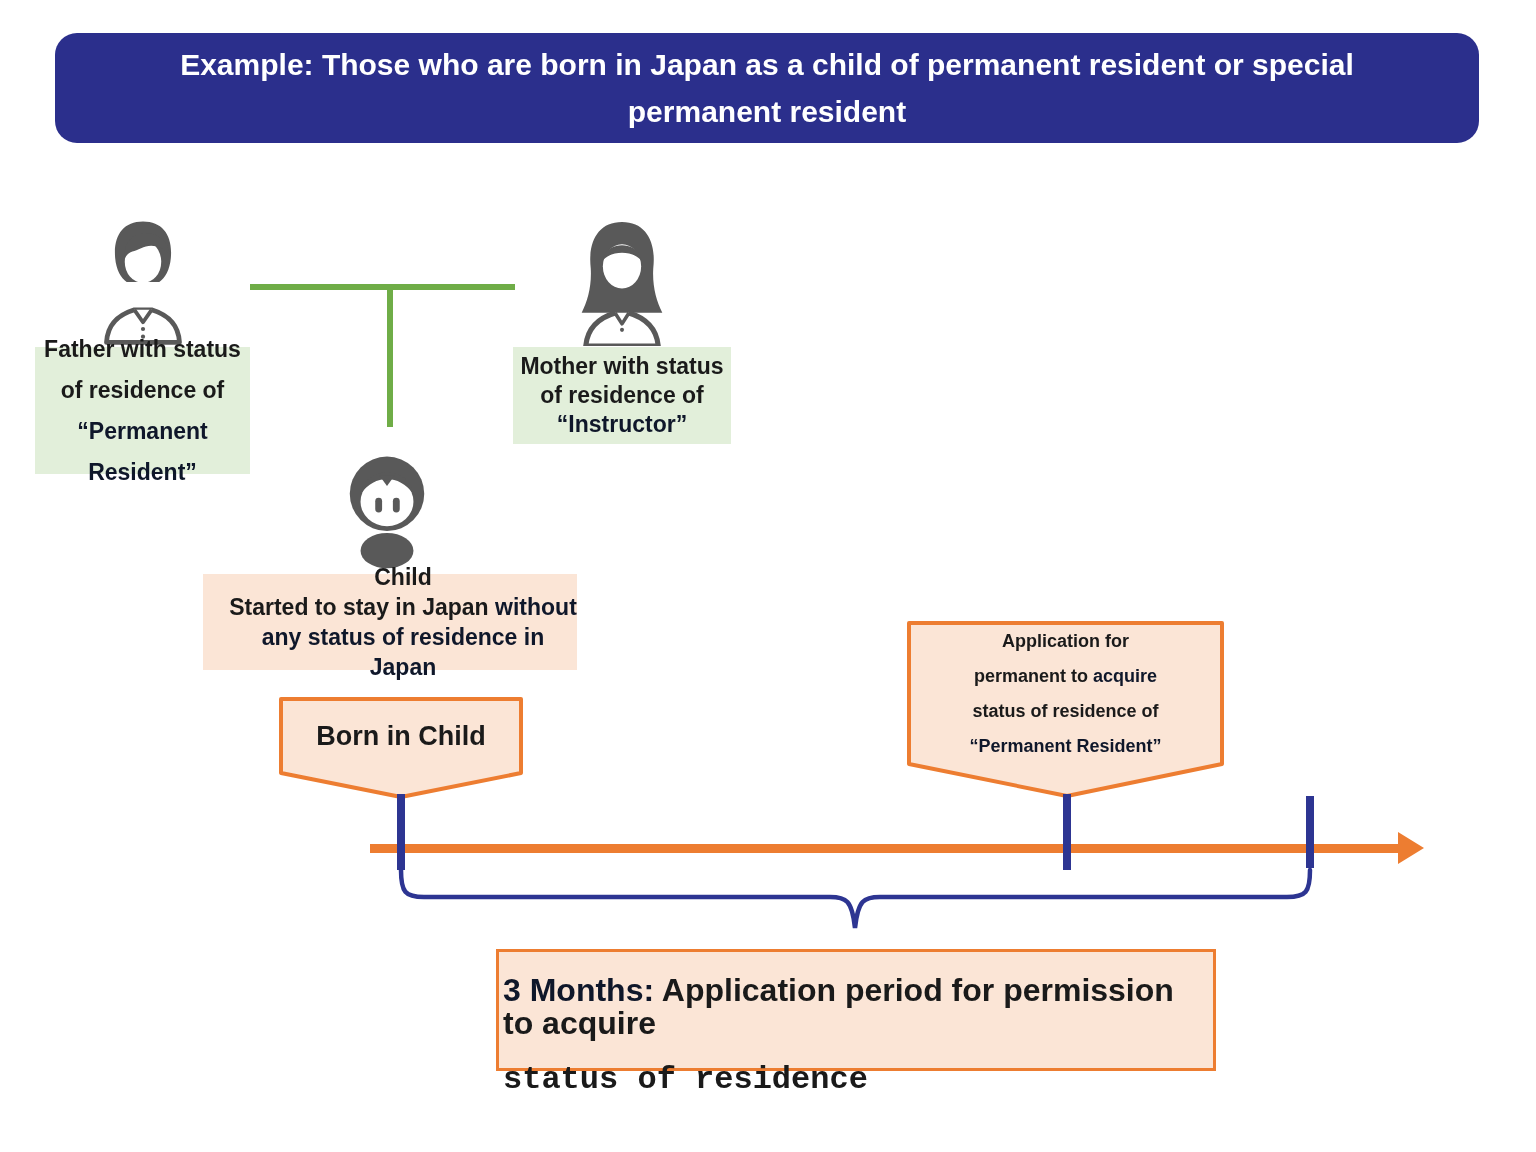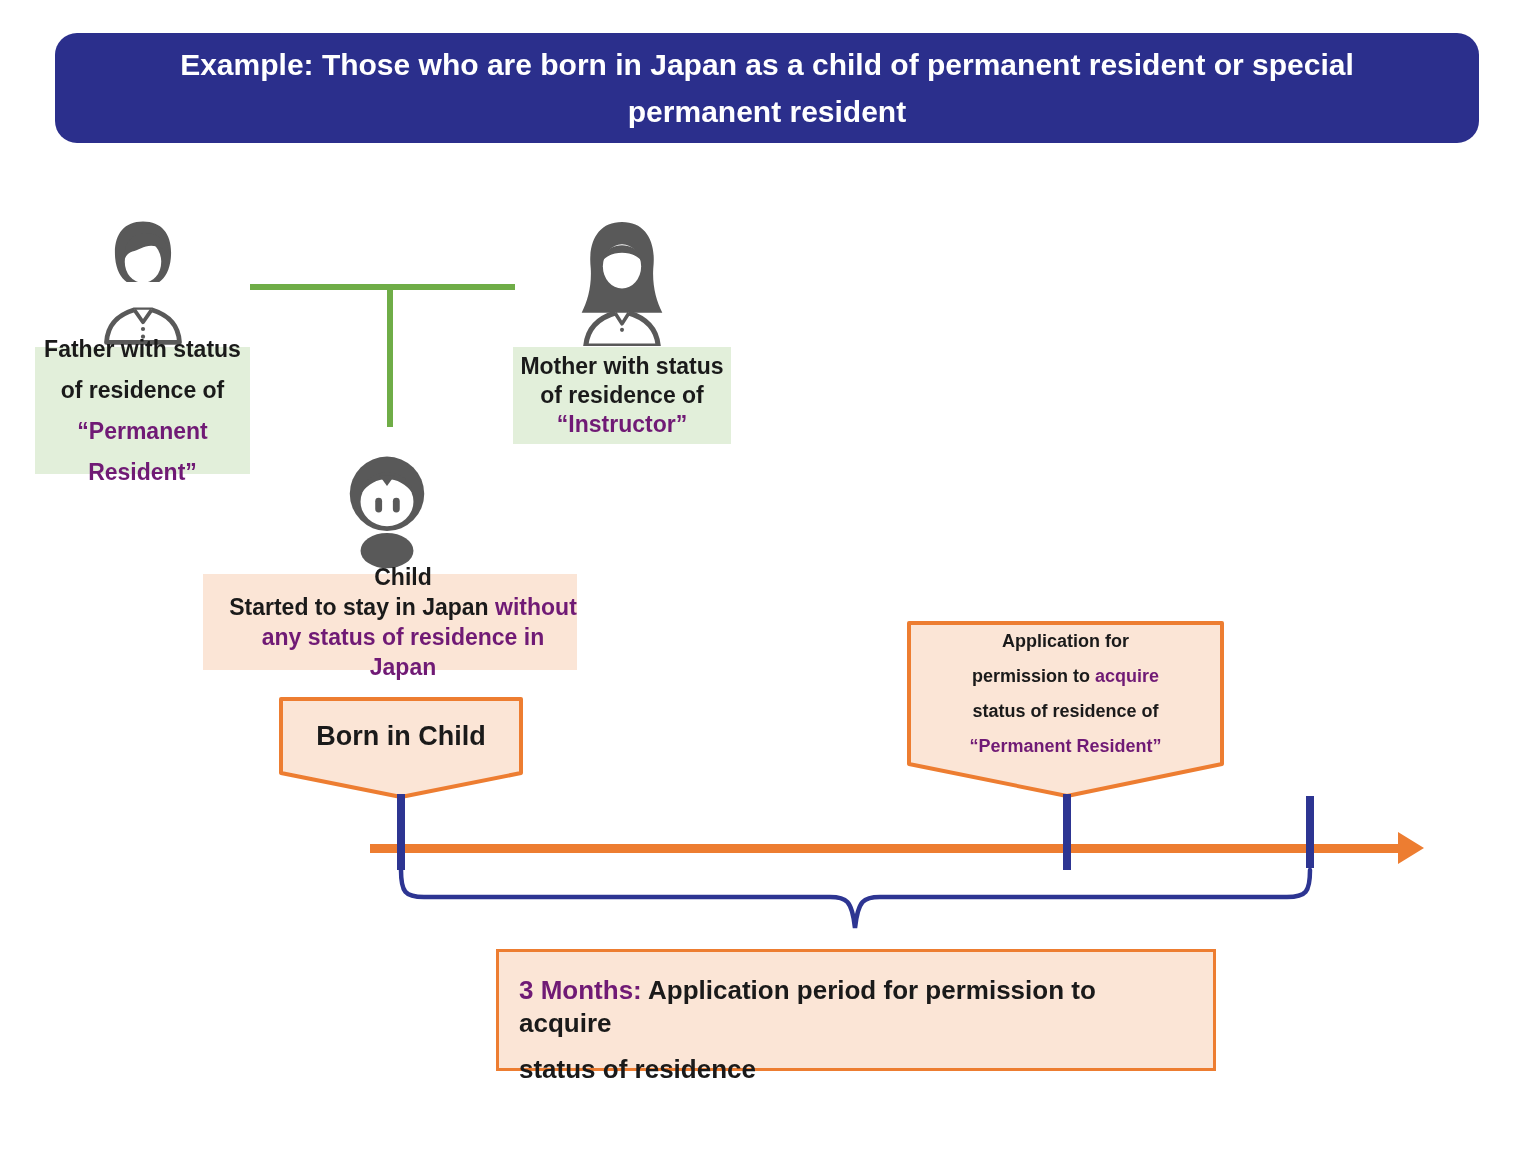--- a/index.html
+++ b/index.html
@@ -19,36 +19,36 @@
   
   .gbox{
     background:#E2EFDA;color:#1a1a1a;text-align:center;font-size:23px;line-height:29px;
     display:flex;flex-direction:column;justify-content:center;box-sizing:border-box;
   }
   
   .pbox{
     background:#FBE5D6;color:#1a1a1a;text-align:center;font-size:23px;line-height:30px;
     display:flex;flex-direction:column;justify-content:center;box-sizing:border-box;padding-left:26px;
   }
-  .red{color:#701a75;}
+  .red{color:#0f172a;}
   .callout-text{
     position:absolute;left:0;right:0;display:flex;flex-direction:column;justify-content:center;
     text-align:center;color:#1a1a1a;
   }
   .tick{position:absolute;width:8px;background:#2D3592;}
   .tl-line{background:#ED7D31;}
   .arrowhead{
     width:0;height:0;border-top:16px solid transparent;border-bottom:16px solid transparent;
     border-left:26px solid #ED7D31;
   }
   .period-box{
     background:#FBE5D6;border:3px solid #ED7D31;box-sizing:border-box;color:#1a1a1a;
-    font-size:26px;line-height:33px;padding:22px 20px;text-align:left;
+    font-size:32px;line-height:33px;padding:22px 4px;text-align:left;
   }
-  .period-line2{margin-top:13px;}
+  .period-line2{margin-top:23px;font-family:Liberation Mono, monospace;}
   svg{display:block;}
 </style>
 </head>
 <body>
 
 <div id="canvas">
 
   <div class="abs banner">
     <div>Example: Those who are born in Japan as a child of permanent resident or special permanent resident</div>
   </div>
@@ -110,21 +110,21 @@
     </svg>
     <div class="callout-text red" style="top:3px;height:74px;font-size:27px;">Born in Child</div>
   </div>
 
   <div class="abs" style="left:906px;top:620px;width:319px;height:179px;">
     <svg width="319" height="179" viewBox="0 0 319 179">
       <polygon points="3,3 316,3 316,144 161,176 3,144" fill="#FBE5D6" stroke="#ED7D31" stroke-width="4" stroke-linejoin="round"></polygon>
     </svg>
     <div class="callout-text" style="top:3px;height:141px;font-size:18px;line-height:35px;">
       <div>Application for</div>
-      <div><span>permission to </span><span class="red">acquire</span></div>
+      <div><span>permanent to </span><span class="red">acquire</span></div>
       <div>status of residence of</div>
       <div class="red">“Permanent Resident”</div>
     </div>
   </div>
 
   <div class="abs tl-line" style="left:370px;top:844px;width:1030px;height:9px;"></div>
   <div class="abs arrowhead" style="left:1398px;top:832px;"></div>
   <div class="tick" style="left:397px;top:794px;height:76px;"></div>
   <div class="tick" style="left:1063px;top:794px;height:76px;"></div>
   <div class="tick" style="left:1306px;top:796px;height:72px;"></div>

